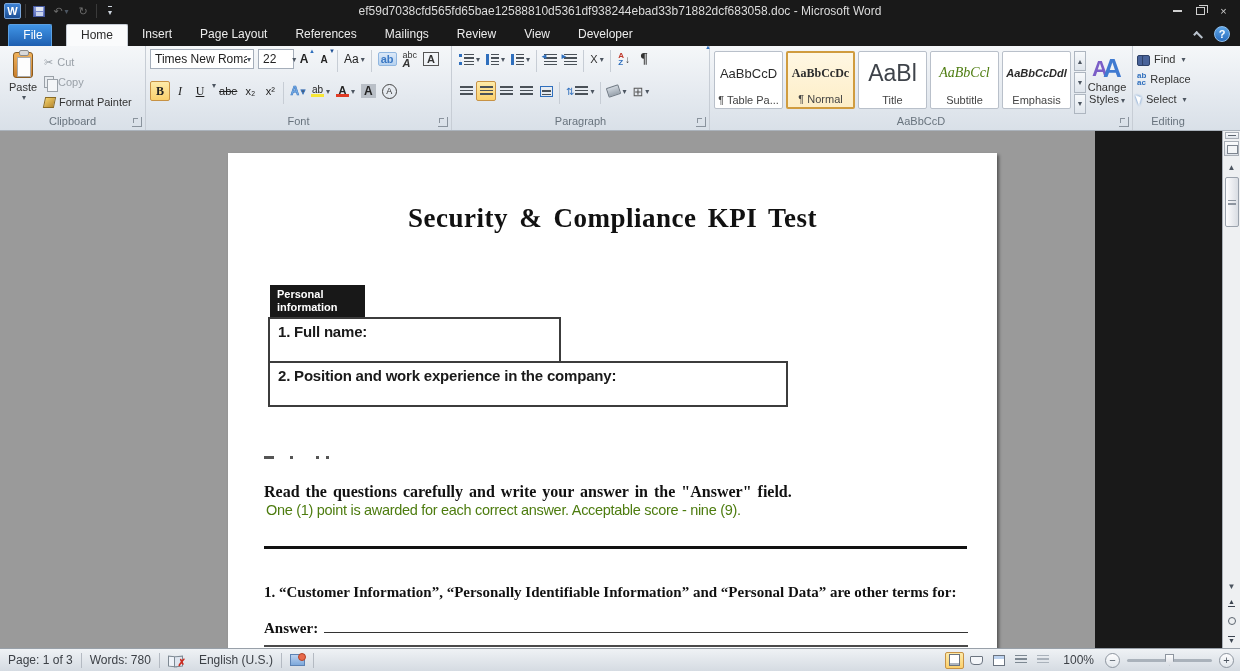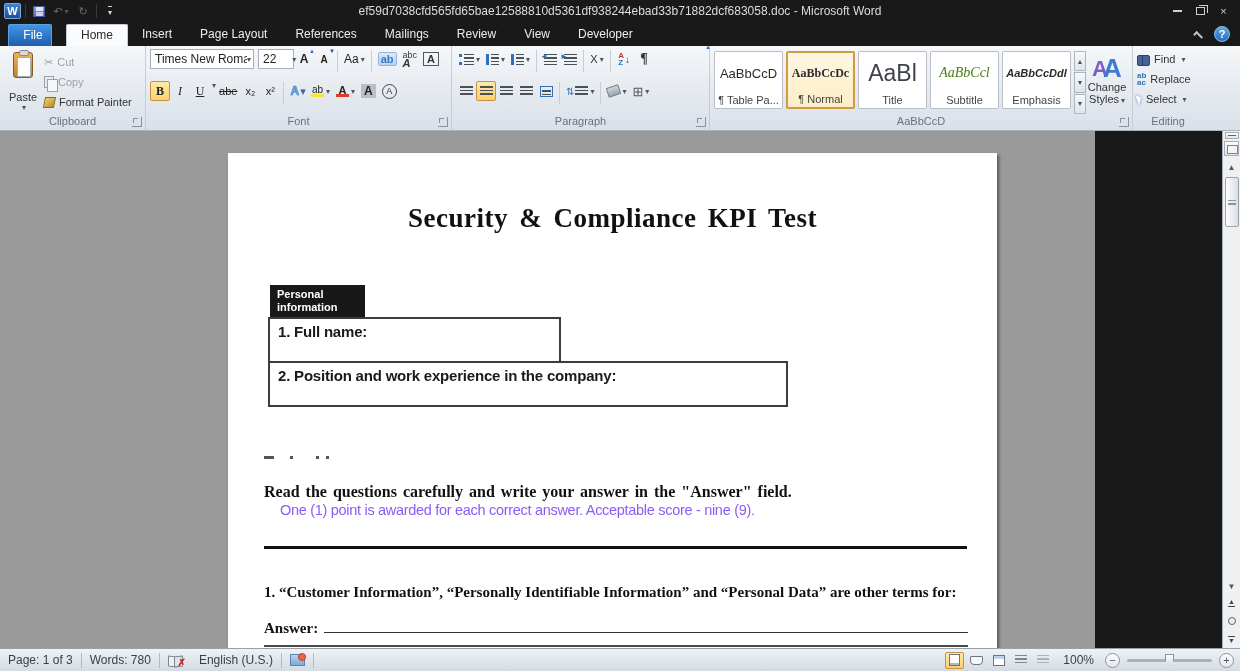--- a/index.html
+++ b/index.html
@@ -43,21 +43,21 @@
   .dd { font-size:8px; color:#4c5560; margin-left:2px; }
   .vdiv { width:1px; background:#c7cdd5; margin:1px 3px; align-self:stretch; }
 
   
   .g-clip { width:146px; }
   .clip-body { display:flex; }
   .paste-btn { width:38px; display:flex; flex-direction:column; align-items:center; padding-top:3px; }
   .clipboard-ic { width:20px; height:26px; background:linear-gradient(#f0b25c,#c97f2d); border:1px solid #8a5c20; border-radius:3px; position:relative; }
   .clipboard-ic::before { content:""; position:absolute; left:3px; top:4px; width:12px; height:18px; background:#fdfdfd; border:1px solid #aaa; }
   .clipboard-ic::after { content:""; position:absolute; left:5px; top:-3px; width:8px; height:4px; background:#d9d9d9; border:1px solid #8a8a8a; border-radius:2px; }
-  .paste-btn .lbl { font-size:11px; color:#333; margin-top:13px; }
+  .paste-btn .lbl { font-size:11px; color:#333; margin-top:3px; }
   .small-btns { display:flex; flex-direction:column; gap:2px; padding-top:4px; }
   .sbtn { display:flex; align-items:center; gap:4px; font-size:11px; color:#333; height:18px; padding:0 2px; }
   .sbtn.disabled { color:#9aa1a8; }
   .copy-ic { width:10px; height:12px; border:1px solid #9aa1a8; background:#e8ecf0; position:relative; }
   .copy-ic::before { content:""; position:absolute; left:2px; top:2px; width:9px; height:11px; border:1px solid #9aa1a8; background:#f4f6f8; }
   .fp-ic { width:11px; height:11px; background:linear-gradient(135deg,#f2d06b,#b98a30); border:1px solid #8a6a22; transform:skewX(-12deg); }
 
   
   .g-font { width:306px; }
   .frow { display:flex; align-items:flex-start; height:24px; }
@@ -133,21 +133,21 @@
   .page { position:absolute; left:228px; top:22px; width:769px; height:530px; background:#fff; box-shadow:2px 2px 3px rgba(0,0,0,.45); }
   .doc-title { position:absolute; left:0; width:100%; top:50px; text-align:center; font-family:"Liberation Serif",serif; font-weight:bold; font-size:27px; color:#111; letter-spacing:.5px; word-spacing:4px; }
   .sec-label { position:absolute; left:42px; top:132px; width:95px; background:#181818; color:#fff; font-size:11px; font-weight:bold; padding:3px 6px 4px 7px; line-height:13px; }
   .fbox { position:absolute; left:40px; border:2px solid #3c3c3c; background:#fff; font-size:15px; font-weight:bold; color:#1a1a1a; padding:4px 8px; letter-spacing:-0.2px; }
   .fbox1 { top:164px; width:293px; height:46px; }
   .fbox2 { top:208px; width:520px; height:46px; }
   .fbox3 { top:252px; width:520px; height:41px; }
   .clip-frag { position:absolute; left:36px; top:303px; height:4px; width:120px; overflow:hidden; color:#555; }
   .clip-frag i { position:absolute; top:0; height:3px; background:#555; }
   .instr-b { position:absolute; left:36px; top:330px; font-family:"Liberation Serif",serif; font-weight:bold; font-size:16px; color:#111; word-spacing:2px; }
-  .instr-n { position:absolute; left:52px; top:349px; font-size:14.5px; color:#8b5cf6; letter-spacing:-0.3px; }
+  .instr-n { position:absolute; left:38px; top:349px; font-size:14.5px; color:#4d7c0f; letter-spacing:-0.3px; }
   .doc-hr { position:absolute; left:36px; top:393px; width:703px; height:3px; background:#111; }
   .q1 { position:absolute; left:36px; top:431px; font-family:"Liberation Serif",serif; font-weight:bold; font-size:15px; color:#111; }
   .ans-row { position:absolute; left:36px; top:466px; width:704px; font-family:"Liberation Serif",serif; font-weight:bold; font-size:15px; color:#111; display:flex; align-items:baseline; }
   .ans-line { flex:1; border-bottom:1.5px solid #333; margin-left:6px; height:14px; }
   .doc-line2 { position:absolute; left:36px; top:492px; width:704px; height:2px; background:#4a4a4a; }
 
   
   .vscroll { position:absolute; right:0; top:131px; width:18px; height:517px; background:#eef0f2; border-left:1px solid #aab0b7; display:flex; flex-direction:column; align-items:center; }
   .split-handle { width:14px; height:7px; background:linear-gradient(#fbfcfd,#dfe4ea); border:1px solid #a8aeb6; margin-top:1px; display:flex; align-items:center; justify-content:center; }
   .split-handle i { display:block; width:8px; height:1px; background:#5d6670; }

